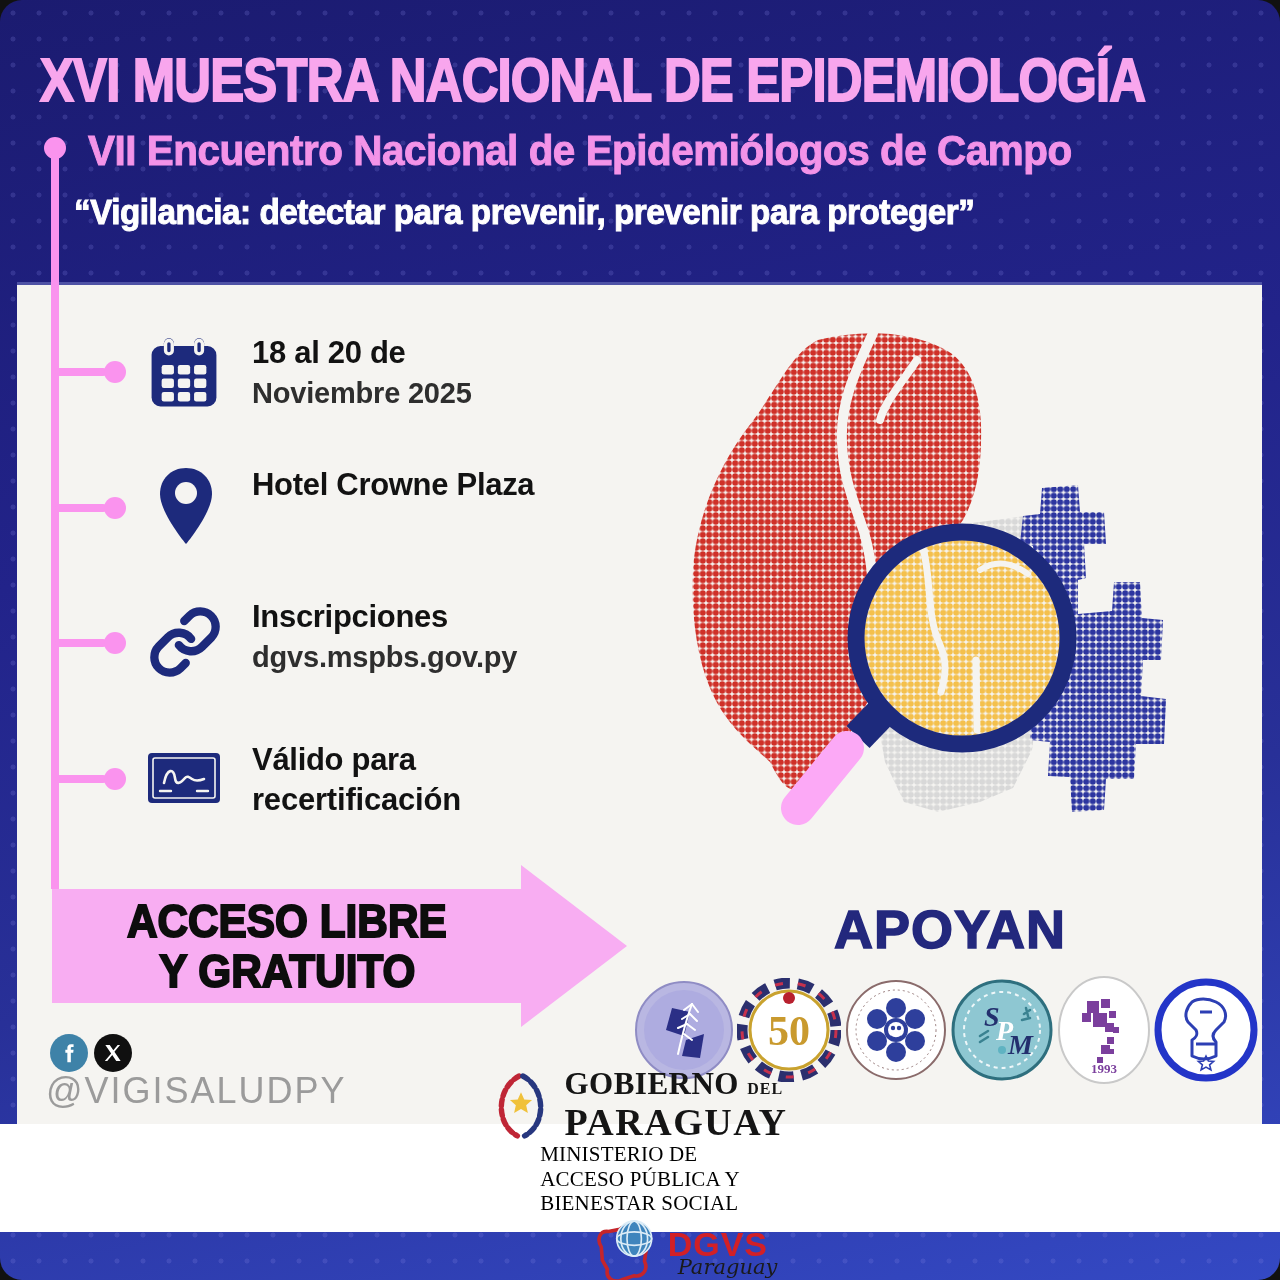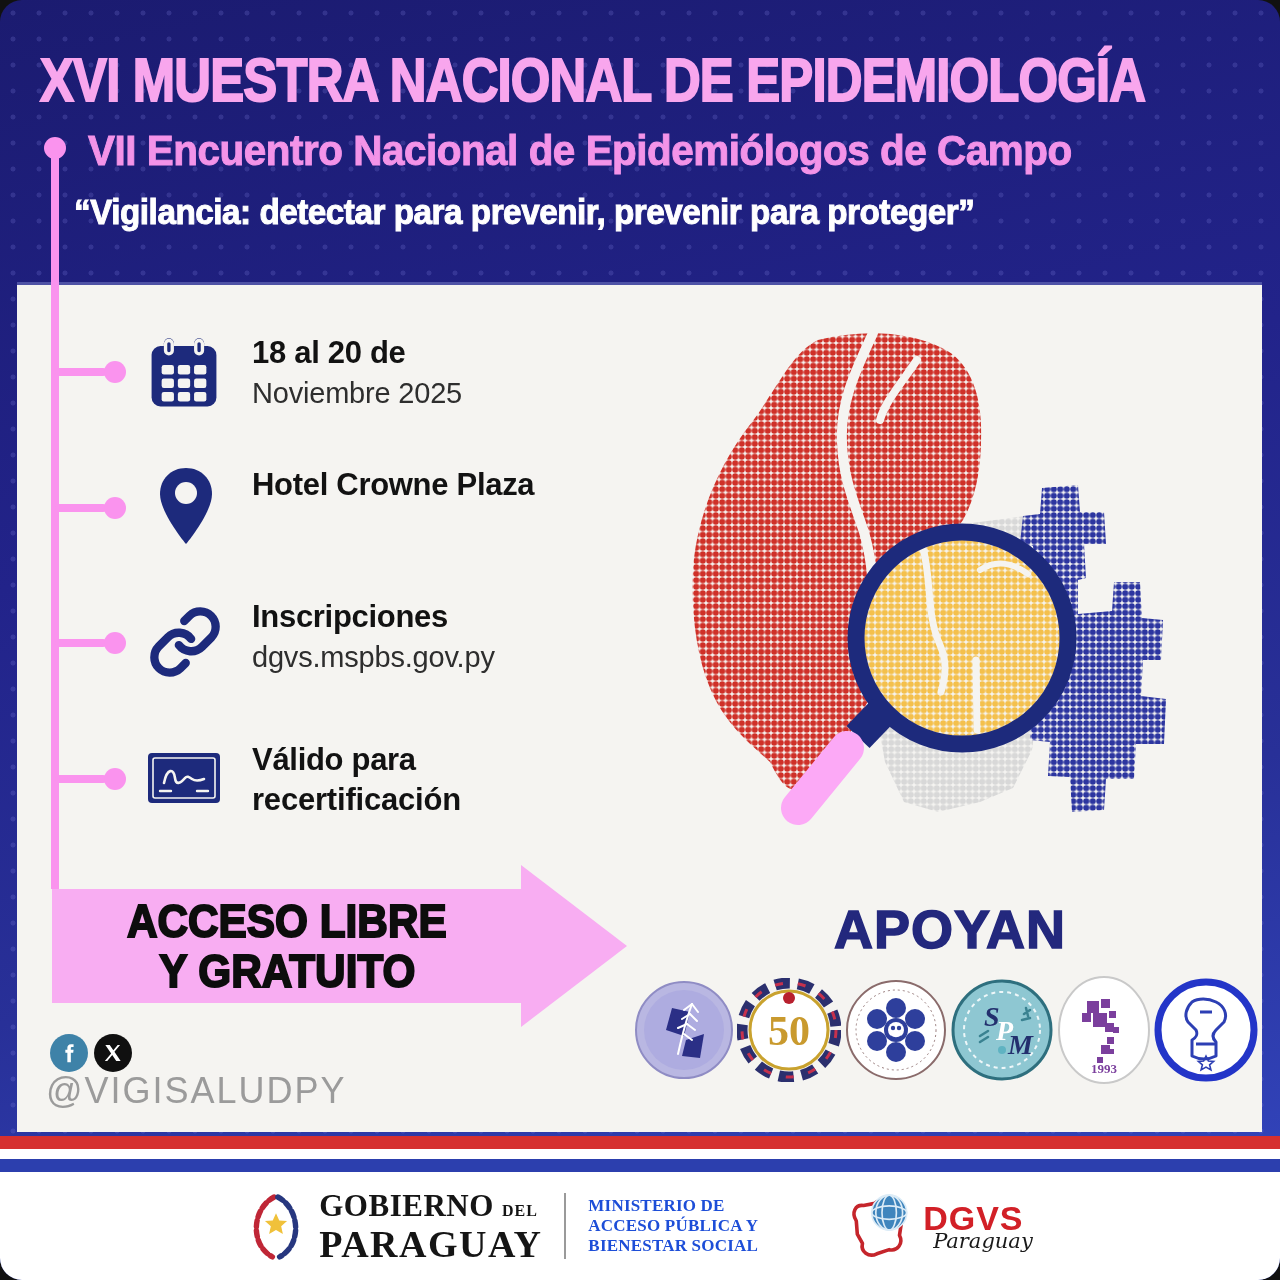--- a/index.html
+++ b/index.html
@@ -50,21 +50,21 @@
   }
   
   .vline{position:absolute;left:51px;top:148px;width:8px;height:741px;background:var(--pink-line);}
   .connector{position:absolute;left:55px;width:52px;height:8px;background:var(--pink-line);border-radius:4px;}
   .cdot{position:absolute;left:104px;width:22px;height:22px;border-radius:50%;background:var(--pink-line);}
   .cdot.white{background:#fff;left:103px;}
   
   .info-icon{position:absolute;left:148px;width:72px;}
   .info-text{position:absolute;left:252px;line-height:40px;}
   .info-text .l1{font-size:31px;font-weight:bold;color:#121212;letter-spacing:-.3px;}
-  .info-text .l2{font-size:29px;font-weight:400;color:#2e2e2e;letter-spacing:-.2px;}
+  .info-text .l2{font-size:29px;font-weight:700;color:#2e2e2e;letter-spacing:-.2px;}
   .info-text .l2.bold{font-weight:bold;color:#121212;font-size:31px;}
   
   .band{position:absolute;left:52px;top:889px;width:470px;height:114px;background:var(--pink-band);
         display:flex;flex-direction:column;justify-content:center;align-items:center;}
   .band .bt{font-size:46px;font-weight:bold;color:#0d0d0d;-webkit-text-stroke:2px #0d0d0d;
             letter-spacing:0;line-height:50px;transform:scaleX(.92);}
   .arrow-head{position:absolute;left:521px;top:865px;width:0;height:0;
     border-top:81px solid transparent;border-bottom:81px solid transparent;border-left:106px solid var(--pink-band);}
   
   .soc{position:absolute;width:38px;height:38px;border-radius:50%;display:flex;align-items:center;justify-content:center;}
@@ -72,29 +72,29 @@
   .soc.x{left:94px;top:1034px;background:#101010;}
   .handle{position:absolute;left:46px;top:1070px;font-size:36px;color:#9b9b9b;letter-spacing:2px;}
   
   .apoyan-title{position:absolute;left:690px;top:898px;width:520px;text-align:center;
     font-size:54px;font-weight:bold;color:#23287d;-webkit-text-stroke:1.5px #23287d;letter-spacing:1px;}
   .logos{position:absolute;left:634px;top:974px;width:624px;height:116px;
     display:flex;justify-content:space-between;align-items:center;}
   .logo{flex:0 0 auto;}
   
   .stripe{position:absolute;left:0;width:1280px;}
-  .footer{position:absolute;left:0;top:1172px;width:1280px;height:108px;background:#fff;
-    display:flex;align-items:center;justify-content:center;}
+  .footer{position:absolute;left:0;top:1124px;width:1280px;height:108px;background:#fff;
+    display:flex;align-items:center;justify-content:center;flex-direction:column;}
   .gob{display:flex;align-items:center;gap:14px;}
   .gob-text{font-family:"Liberation Serif",serif;color:#151515;line-height:1;}
   .gob-text .g1{font-size:31px;font-weight:bold;letter-spacing:.5px;}
   .gob-text .g1 .del{font-size:16px;letter-spacing:1px;}
   .gob-text .g2{font-size:38px;font-weight:bold;letter-spacing:1.5px;margin-top:4px;}
   .fdiv{width:2px;height:66px;background:#9a9a9a;margin:0 22px;}
-  .min-text{font-family:"Liberation Serif",serif;font-size:17px;font-weight:bold;color:#1d4ed8;line-height:1.18;letter-spacing:.2px;}
+  .min-text{font-family:"Liberation Serif",serif;font-size:21px;font-weight:normal;color:#000000;line-height:1.18;letter-spacing:.2px;}
   .dgvs{display:flex;align-items:center;gap:5px;margin-left:88px;}
   .dgvs-txt{line-height:1;}
   .dgvs-txt .d1{font-size:34px;font-weight:bold;color:#d22027;letter-spacing:1px;}
   .dgvs-txt .d2{font-family:"DejaVu Serif",serif;font-style:italic;font-size:21px;color:#1a1a1a;margin-top:-4px;margin-left:10px;}
 </style>
 </head>
 <body>
 
 <div class="poster">
 

